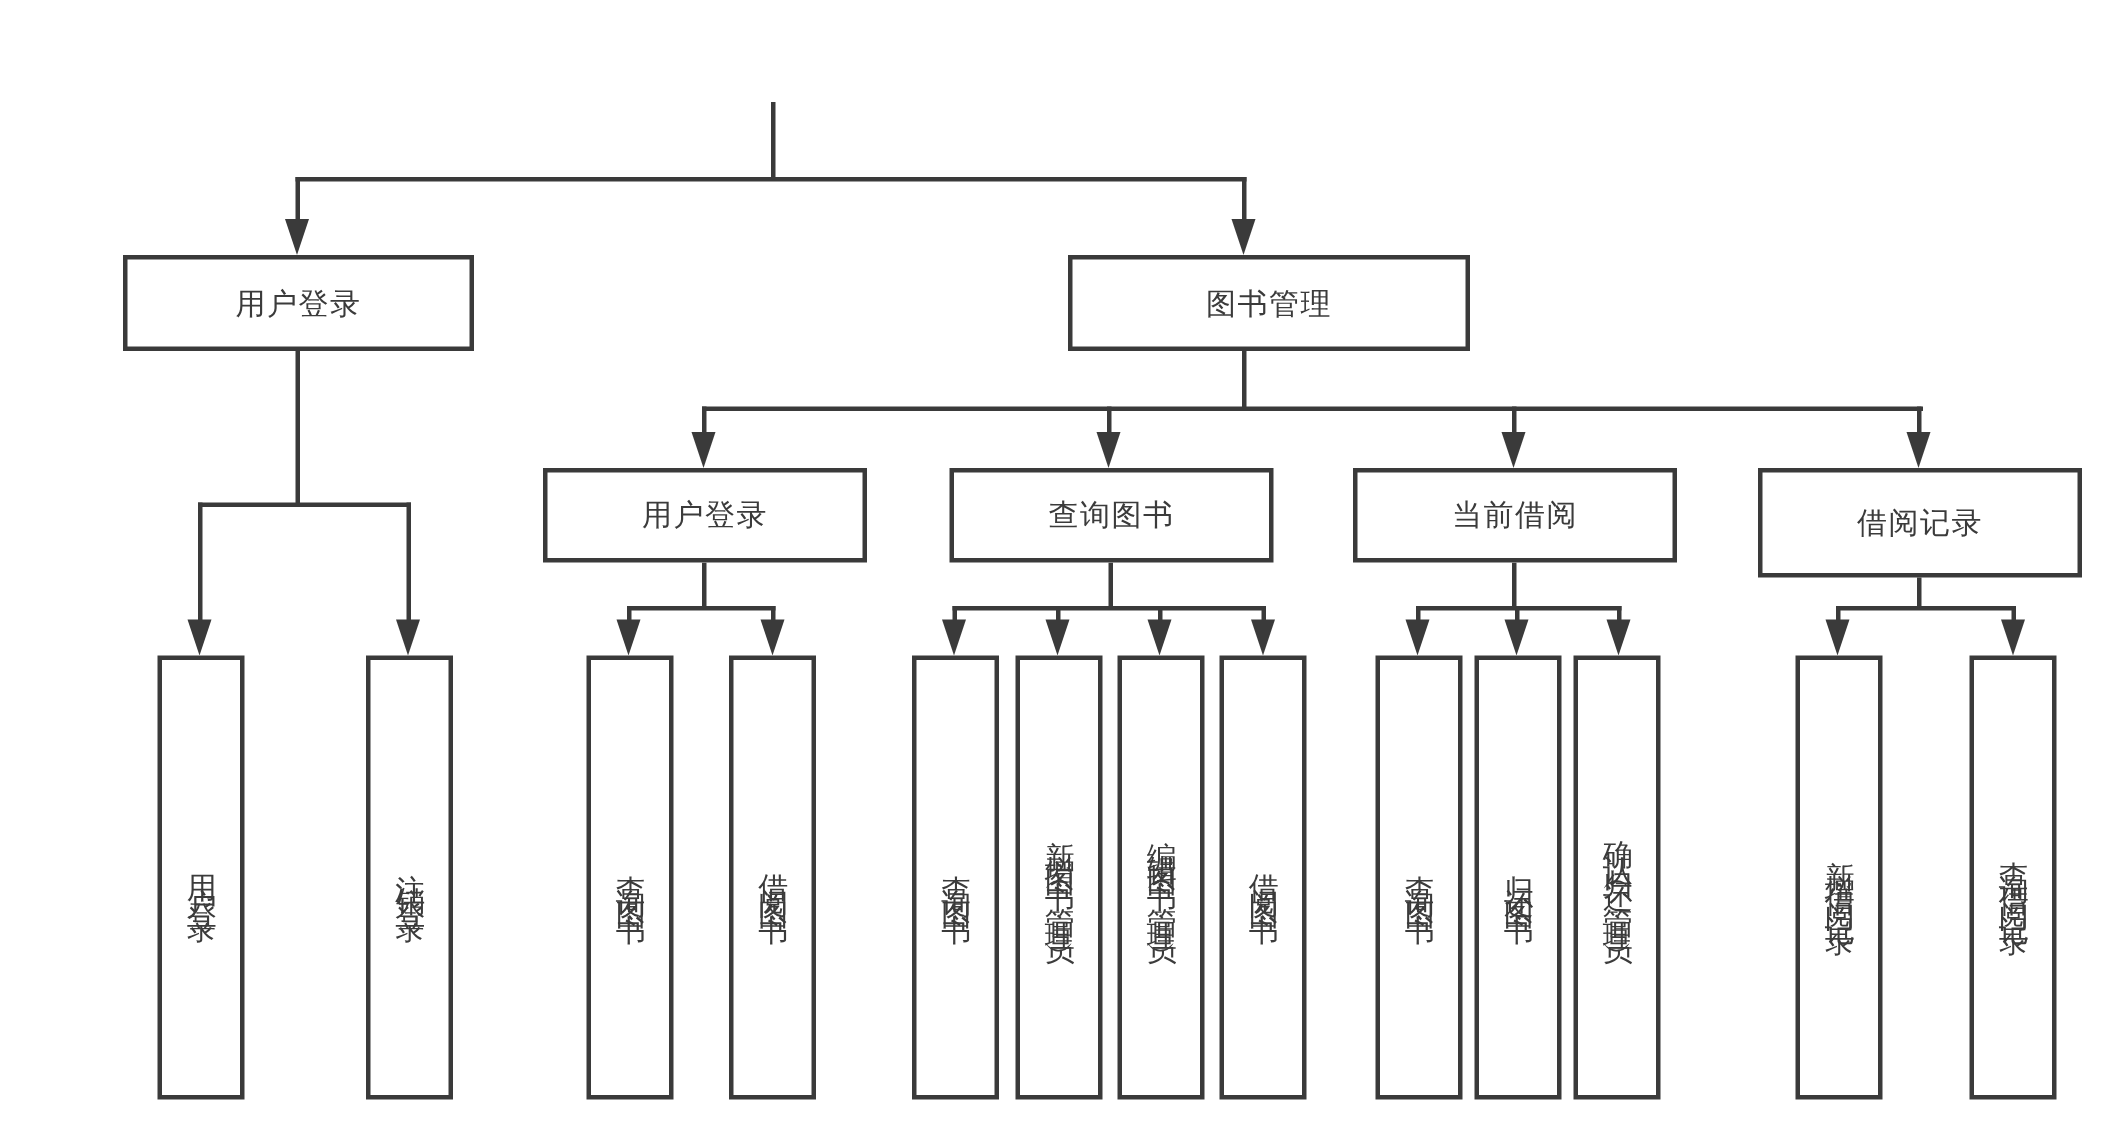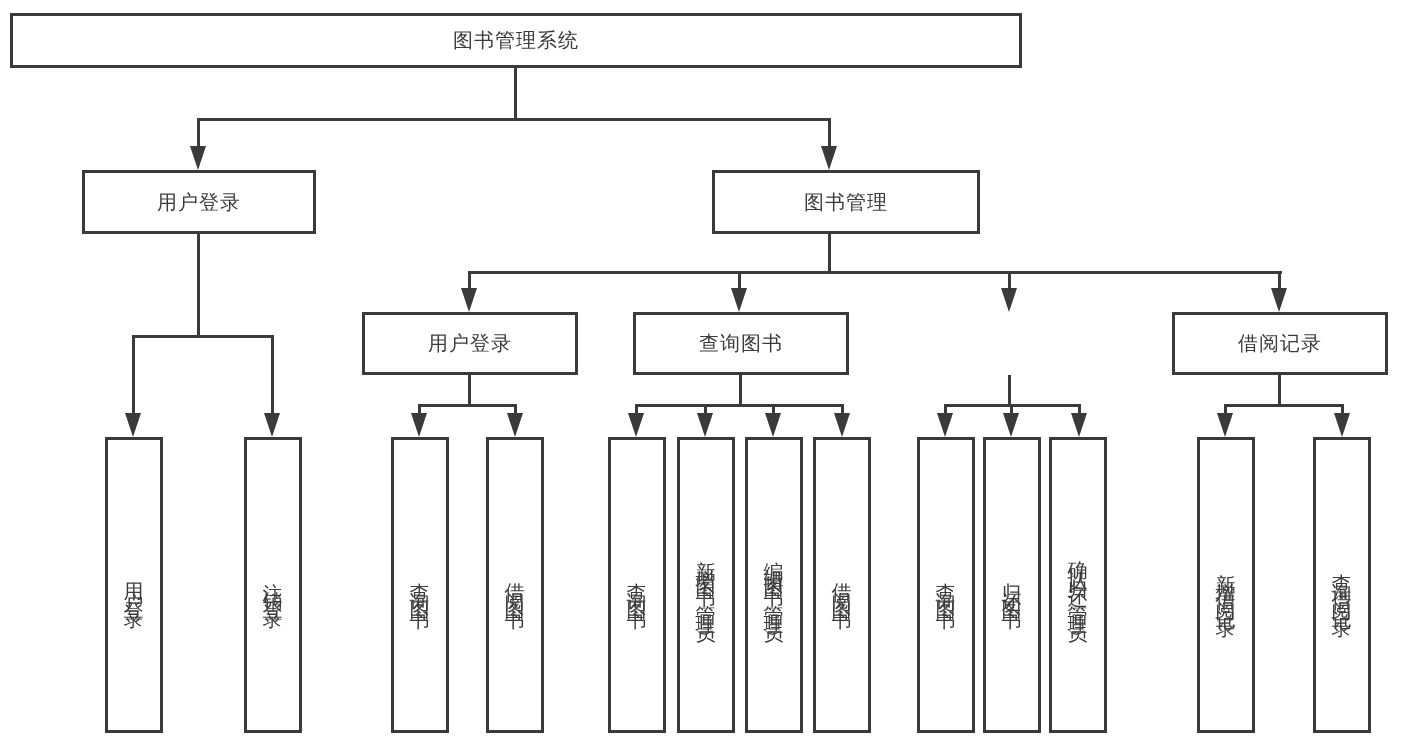--- a/index.html
+++ b/index.html
@@ -72,23 +72,20 @@
     letter-spacing: 1px;
     z-index: 5;
     white-space: nowrap;
   }
 </style>
 </head>
 <body>
 
 <div class="canvas">
 
-  <div class="node" style="left:10px; top:13px; width:1012px; height:55px;">
-    <span>图书管理系统</span>
-  </div>
 
   <div class="line" style="left:514px; top:68px; width:3px; height:52px;"></div>
   <div class="line" style="left:197px; top:118px; width:634px; height:3px;"></div>
   <div class="line" style="left:197px; top:118px; width:3px; height:30px;"></div>
   <div class="arrow" style="left:190px; top:146px;"></div>
   <div class="line" style="left:828px; top:118px; width:3px; height:30px;"></div>
   <div class="arrow" style="left:821px; top:146px;"></div>
 
   <div class="node" style="left:82px; top:170px; width:234px; height:64px;">
     <span>用户登录</span>
@@ -114,21 +111,24 @@
   <div class="arrow" style="left:1001px; top:288px;"></div>
   <div class="line" style="left:1278px; top:271px; width:3px; height:20px;"></div>
   <div class="arrow" style="left:1271px; top:288px;"></div>
 
   <div class="node" style="left:362px; top:312px; width:216px; height:63px;">
     <span>用户登录</span>
   </div>
   <div class="node" style="left:633px; top:312px; width:216px; height:63px;">
     <span>查询图书</span>
   </div>
-  <div class="node" style="left:1172px; top:312px; width:216px; height:63px;">
+  <div class="node" style="left:902px; top:312px; width:216px; height:63px;">
+    <span>当前借阅</span>
+  </div>
+  <div class="node" style="left:1172px; top:312px; width:216px; height:73px;">
     <span>借阅记录</span>
   </div>
 
   <div class="line" style="left:468px; top:375px; width:3px; height:31px;"></div>
   <div class="line" style="left:418px; top:404px; width:99px; height:3px;"></div>
   <div class="line" style="left:418px; top:404px; width:3px; height:11px;"></div>
   <div class="arrow" style="left:411px; top:413px;"></div>
   <div class="line" style="left:514px; top:404px; width:3px; height:11px;"></div>
   <div class="arrow" style="left:507px; top:413px;"></div>
 

